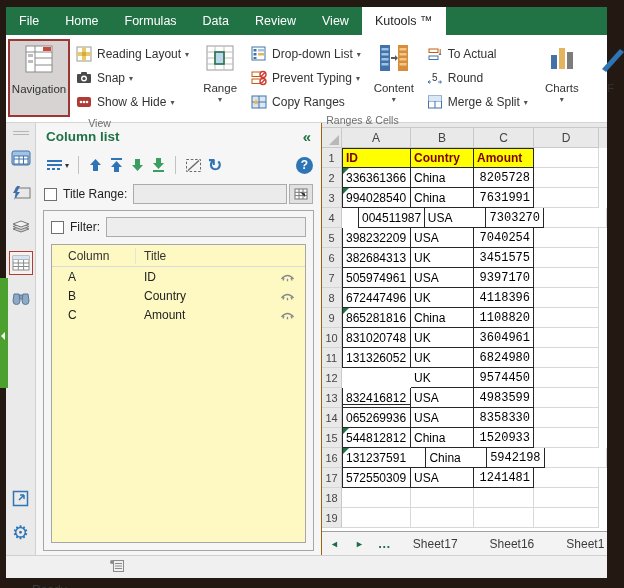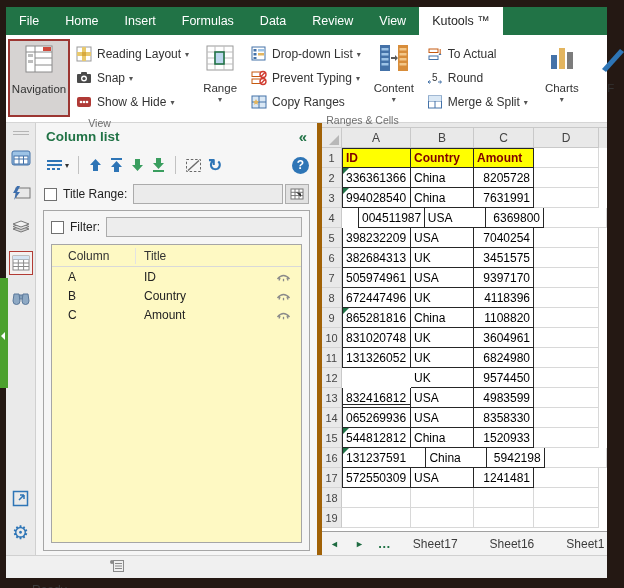--- a/index.html
+++ b/index.html
@@ -36,21 +36,21 @@
   .sb-handle { margin:8px auto 0; width:16px; }
   .sb-handle div { height:1px; background:#b5b5b5; margin:2px 0; }
   .sb-icon { width:24px; height:24px; margin:11px auto 0; display:flex; align-items:center; justify-content:center; }
   .sb-icon.sel { border:1px solid #b23b34; background:#f4f1f0; }
   .greenbar { position:absolute; left:-6px; top:155px; width:8px; height:110px; background:#4ca12e; }
   .greenbar .arr { position:absolute; left:1px; top:54px; width:0; height:0; border-right:4px solid #fff; border-top:4px solid transparent; border-bottom:4px solid transparent; }
   .sb-bottom { position:absolute; bottom:10px; left:0; width:100%; }
   .gear { font-size:19px; color:#2e75b6; text-align:center; line-height:22px; }
 
   
-  .pane { width:286px; background:#f6f6f6; border-right:5px solid #a16207; display:flex; flex-direction:column; flex-shrink:0; }
+  .pane { width:286px; background:#f6f6f6; border-right:1px solid #a16207; display:flex; flex-direction:column; flex-shrink:0; }
   .pane-head { height:26px; display:flex; align-items:center; padding:0 10px; flex-shrink:0; }
   .pane-title { color:#217346; font-weight:bold; font-size:13.5px; flex:1; }
   .pane-collapse { color:#217346; font-size:15px; font-weight:bold; }
   .ptoolbar { height:32px; display:flex; align-items:center; padding:0 8px; flex-shrink:0; }
   .tsep { width:1px; height:18px; background:#c2c2c2; margin:0 6px; }
   .tbtn { display:flex; align-items:center; justify-content:center; height:24px; padding:0 3px; }
   .hamb { width:15px; }
   .hamb div { height:2px; background:#2e75b6; margin:2px 0; }
   .hamb div.dot { background:repeating-linear-gradient(90deg,#2e75b6 0 3px,transparent 3px 5px); }
   .refresh { color:#2e75b6; font-size:17px; font-weight:bold; }
@@ -79,21 +79,21 @@
   .grow { display:flex; height:20px; }
   .ghead { height:20px; display:flex; background:#e9e9e9; }
   .gh { background:#e9e9e9; border-right:1px solid #c9c9c9; border-bottom:1px solid #c9c9c9; font-size:12px; color:#444; display:flex; align-items:center; justify-content:center; }
   .rn { width:20px; background:#e9e9e9; border-right:1px solid #c9c9c9; border-bottom:1px solid #d4d4d4; font-size:11px; color:#444; display:flex; align-items:center; justify-content:center; flex-shrink:0; }
   .cell { font-size:12px; color:#000; display:flex; align-items:center; padding:0 3px; position:relative; overflow:hidden; white-space:nowrap; }
   .lg { border-right:1px solid #d8d8d8; border-bottom:1px solid #d8d8d8; }
   .tb { border-right:1px solid #262626; border-bottom:1px solid #262626; }
   .tb.first { border-left:1px solid #262626; }
   .tb.top { border-top:1px solid #262626; }
   .cell.yellow { background:#ffff00; color:#7f0000; font-weight:bold; }
-  .cell.num { justify-content:flex-end; }
+  .cell.num { justify-content:flex-end;font-family:Liberation Mono, monospace; }
   .tri { position:absolute; left:0; top:0; width:0; height:0; border-top:6px solid #1e7145; border-right:6px solid transparent; }
   .corner { width:20px; background:#e9e9e9; border-right:1px solid #c9c9c9; border-bottom:1px solid #c9c9c9; position:relative; flex-shrink:0; }
   .corner i { position:absolute; right:2px; bottom:2px; width:0; height:0; border-bottom:10px solid #b8b8b8; border-left:10px solid transparent; }
 
   
   .sheettabs { height:24px; background:#f3f3f3; border-top:1px solid #a0a0a0; display:flex; align-items:stretch; flex-shrink:0; }
   .stnav { display:flex; align-items:center; color:#1e6b41; font-size:9px; padding:0 8px; }
   .stmore { display:flex; align-items:center; color:#217346; font-weight:bold; font-size:13px; padding:0 6px; }
   .stsep { width:1px; background:#bdbdbd; margin:4px 0; }
   .stab { display:flex; align-items:center; font-size:12px; color:#3c3c3c; padding:0 16px; white-space:nowrap; }
@@ -104,21 +104,20 @@
   .macroicon { margin-left:42px; }
 </style>
 </head>
 <body>
 
 <div id="app">
 
   <div class="tabbar" id="tabbar">
       <div class="tab">File</div>
       <div class="tab">Home</div>
-      <div class="tab">Insert</div>
       <div class="tab">Formulas</div>
       <div class="tab">Data</div>
       <div class="tab">Review</div>
       <div class="tab">View</div>
       <div class="tab active">Kutools ™</div>
     </div>
 
   <div class="ribbon">
     <div class="rgroup">
       <div class="rgroup-body">
@@ -506,21 +505,21 @@
             <div class="rn">3</div>
             <div class="cell tb first" style="width: 69px;">994028540<i class="tri"></i></div>
             <div class="cell tb" style="width: 63px;">China</div>
             <div class="cell num tb" style="width: 60px;">7631991</div>
             <div class="cell lg" style="width: 65px;"></div>
           </div>
           <div class="grow">
             <div class="rn">4</div>
             <div class="cell tb first" style="width: 69px; margin-left: 16px;">004511987</div>
             <div class="cell tb" style="width: 63px;">USA</div>
-            <div class="cell num tb" style="width: 60px;">6369800</div>
+            <div class="cell num tb" style="width: 60px;">7303270</div>
             <div class="cell lg" style="width: 65px;"></div>
           </div>
           <div class="grow">
             <div class="rn">5</div>
             <div class="cell tb first" style="width: 69px;">398232209</div>
             <div class="cell tb" style="width: 63px;">USA</div>
             <div class="cell num tb" style="width: 60px;">7040254</div>
             <div class="cell lg" style="width: 65px;"></div>
           </div>
           <div class="grow">

